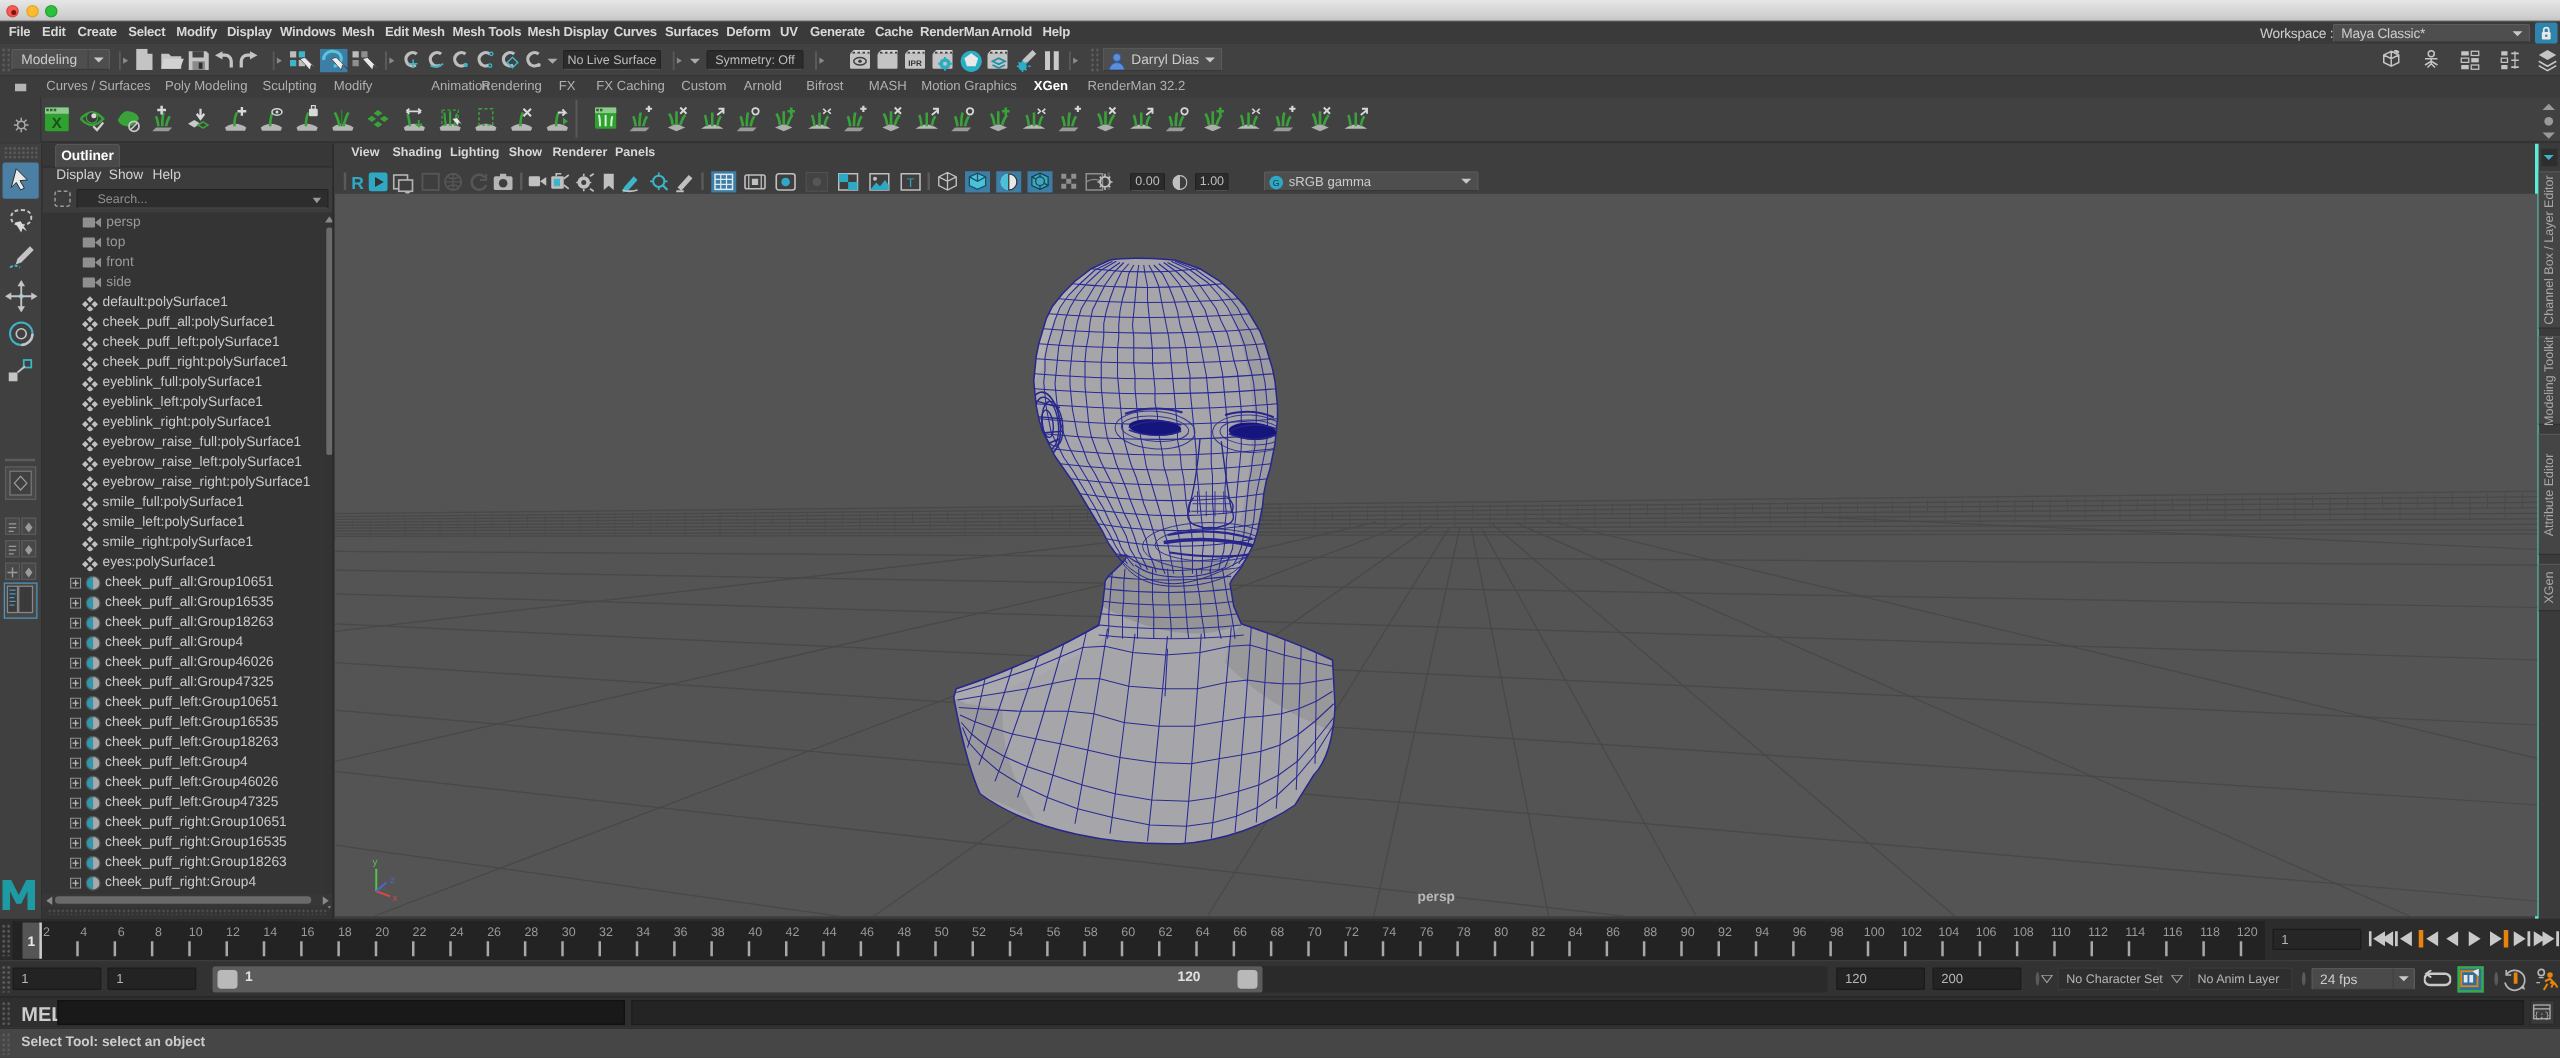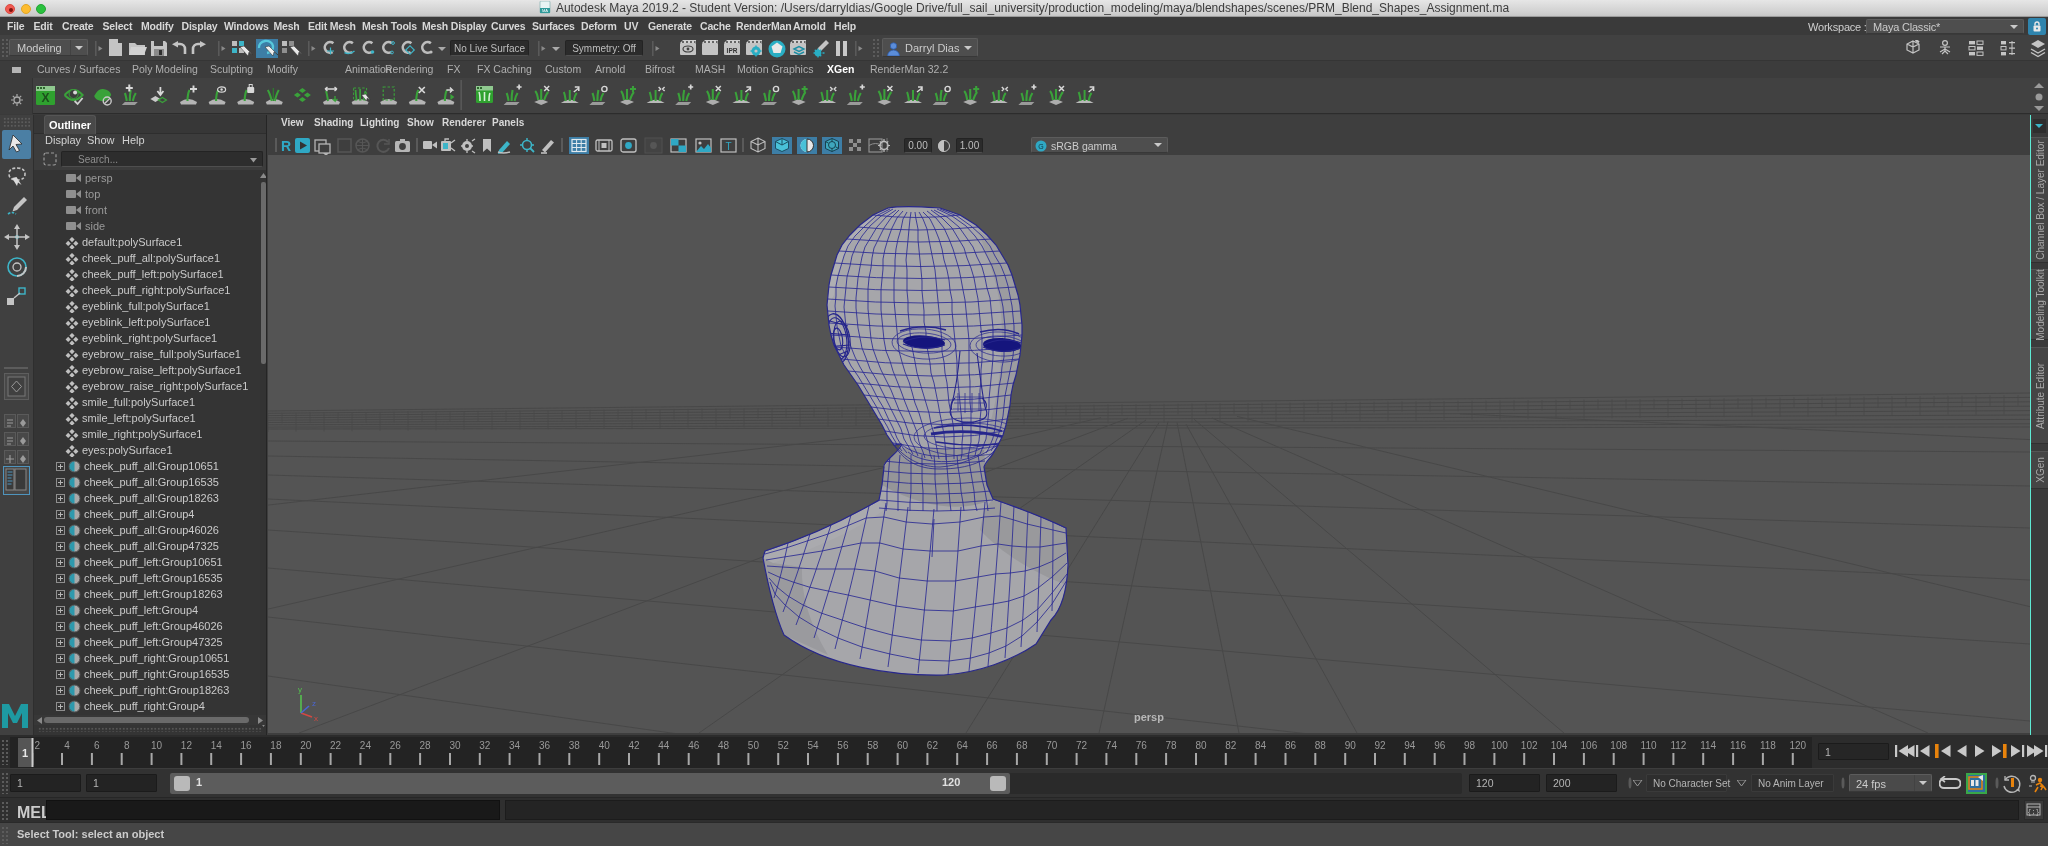--- a/index.html
+++ b/index.html
@@ -22,21 +22,21 @@
  display:flex;align-items:center;justify-content:center}
 .inset{position:absolute;background:#2b2b2b;border:1px solid #232323;border-bottom-color:#4e4e4e;
  border-radius:2px;color:#bdbdbd;font-size:10px;display:flex;align-items:center;justify-content:center;white-space:nowrap}
 
 #shelftabs{left:0;top:61px;width:2048px;height:17px;background:#3c3c3c;color:#b0b0b0;font-size:10.5px}
 #shelftabs .st{position:absolute;top:2px;white-space:nowrap}
 #shelficons{left:0;top:78px;width:2048px;height:36px;background:#414141;border-bottom:1px solid #2c2c2c}
 
 #toolbox{left:0;top:115px;width:33px;height:620px;background:#404040}
 #outliner{left:33px;top:115px;width:233px;height:620px;background:#3c3c3c;border-left:1px solid #2e2e2e}
-#viewport{left:266px;top:115px;width:1765px;height:620px;background:#3e3e3e;border-left:1px solid #252525;border-right:1px solid #5eead4}
+#viewport{left:266px;top:115px;width:1765px;height:620px;background:#3e3e3e;border-left:1px solid #252525;border-right:3px solid #5eead4}
 #vp-menu{position:absolute;left:0;top:2px;width:100%;height:19px;color:#d8d8d8;font-size:11px;font-weight:bold}
 #vp-tool{position:absolute;left:0;top:21px;width:100%;height:19px}
 #vp-scene{position:absolute;left:1px;top:40px;width:1762px;height:578px;background:#545454;overflow:hidden}
 #rightstrip{left:2031px;top:115px;width:17px;height:620px;background:#3b3b3b}
 .rtab{position:absolute;left:0;width:17px;background:#454545;border-top:1px solid #555;border-bottom:1px solid #303030}
 .rtab span{position:absolute;left:50%;top:50%;transform:translate(-50%,-50%) rotate(-90deg);
  white-space:nowrap;font-size:10px;color:#a8a8a8}
 
 .ol-row{display:flex;align-items:center;height:16px;font-size:11px;color:#cacaca;white-space:nowrap}
 
@@ -50,25 +50,20 @@
 .dots{position:absolute;width:7px;background-image:radial-gradient(circle,#5c5c5c 1px,transparent 1.2px);
  background-size:4px 4px}
 </style></head><body>
 <div id="root">
     <div id="titlebar" class="abs">
       <div class="tl" style="left:5px;background:#f25a52;border:0.5px solid #d94c42">
         <div style="position:absolute;left:3px;top:3px;width:4px;height:4px;border-radius:50%;background:#7e120e"></div>
       </div>
       <div class="tl" style="left:21px;background:#fdbc30;border:0.5px solid #e0a527"></div>
       <div class="tl" style="left:36px;background:#2ac13e;border:0.5px solid #23a434"></div>
-      <div id="title-text"><svg width="13" height="13" viewBox="0 0 13 13" style="vertical-align:-2px;margin-right:4px">
-          <rect x="1" y="0" width="10" height="12" rx="1" fill="#e8f4f4" stroke="#8fb8b8" stroke-width="0.8"></rect>
-          <rect x="1" y="7" width="10" height="5" fill="#2f9a9a"></rect>
-          <text x="6" y="11.3" font-size="4" fill="#fff" text-anchor="middle">MA</text>
-        </svg>Autodesk Maya 2019.2 - Student Version: /Users/darryldias/Google Drive/full_sail_university/production_modeling/maya/blendshapes/scenes/PRM_Blend_Shapes_Assignment.ma</div>
     </div>
     <div id="menubar" class="abs">
       <span class="mi" style="left:7px">File</span>
       <span class="mi" style="left:33.5px">Edit</span>
       <span class="mi" style="left:62px">Create</span>
       <span class="mi" style="left:102.5px">Select</span>
       <span class="mi" style="left:141px">Modify</span>
       <span class="mi" style="left:181.5px">Display</span>
       <span class="mi" style="left:224px">Windows</span>
       <span class="mi" style="left:273.5px">Mesh</span>
@@ -1019,21 +1014,21 @@
             <circle cx="7" cy="7.5" r="4" fill="none" stroke="#c0c0c0" stroke-width="1.4"></circle>
             <path d="M7 1 v2.5 M7 11.5 v2.5 M1 7.5 h2.5 M10.5 7.5 h2.5 M2.8 3.3 l1.8 1.8 M9.4 10 l1.8 1.8 M11.2 3.3 l-1.8 1.8 M4.6 10 l-1.8 1.8" stroke="#c0c0c0" stroke-width="1.2"></path>
           </g>
         </svg>
         <div class="inset" style="left:637px;top:2px;width:28px;height:15px;background:#2b2b2b;font-size:10px">0.00</div>
         <svg style="position:absolute;left:671px;top:4px" width="12" height="12">
           <path d="M6 0 a6 6 0 0 0 0 12 z" fill="#c0c0c0"></path>
           <circle cx="6" cy="6" r="5.5" fill="none" stroke="#c0c0c0"></circle>
         </svg>
         <div class="inset" style="left:689px;top:2px;width:27px;height:15px;background:#2b2b2b;font-size:10px">1.00</div>
-        <div class="combo" style="left:764px;top:1px;width:137px;height:16px">
+        <div class="combo" style="left:744px;top:1px;width:172px;height:16px">
           <svg style="position:absolute;left:3px;top:2px" width="12" height="12">
             <circle cx="6" cy="6" r="5.5" fill="#2fa8c4"></circle>
             <text x="6" y="9" font-size="7" fill="#0c3540" text-anchor="middle" font-family="Liberation Sans">G</text>
           </svg>
           <span style="position:absolute;left:19px;top:1.5px;font-size:10.5px">sRGB gamma</span>
           <span class="arr" style="border:0">
             <svg width="9" height="6">
               <path d="M0 1 L8 1 L4 5 Z" fill="#c9c9c9"></path>
             </svg>
           </span>

